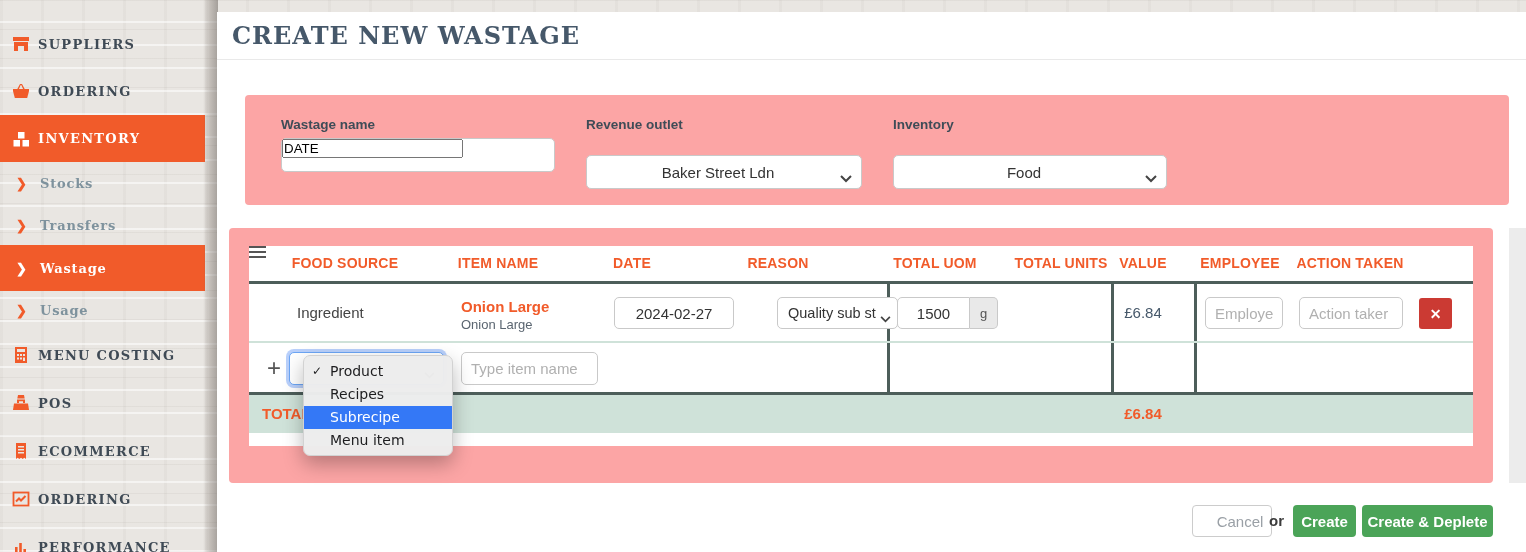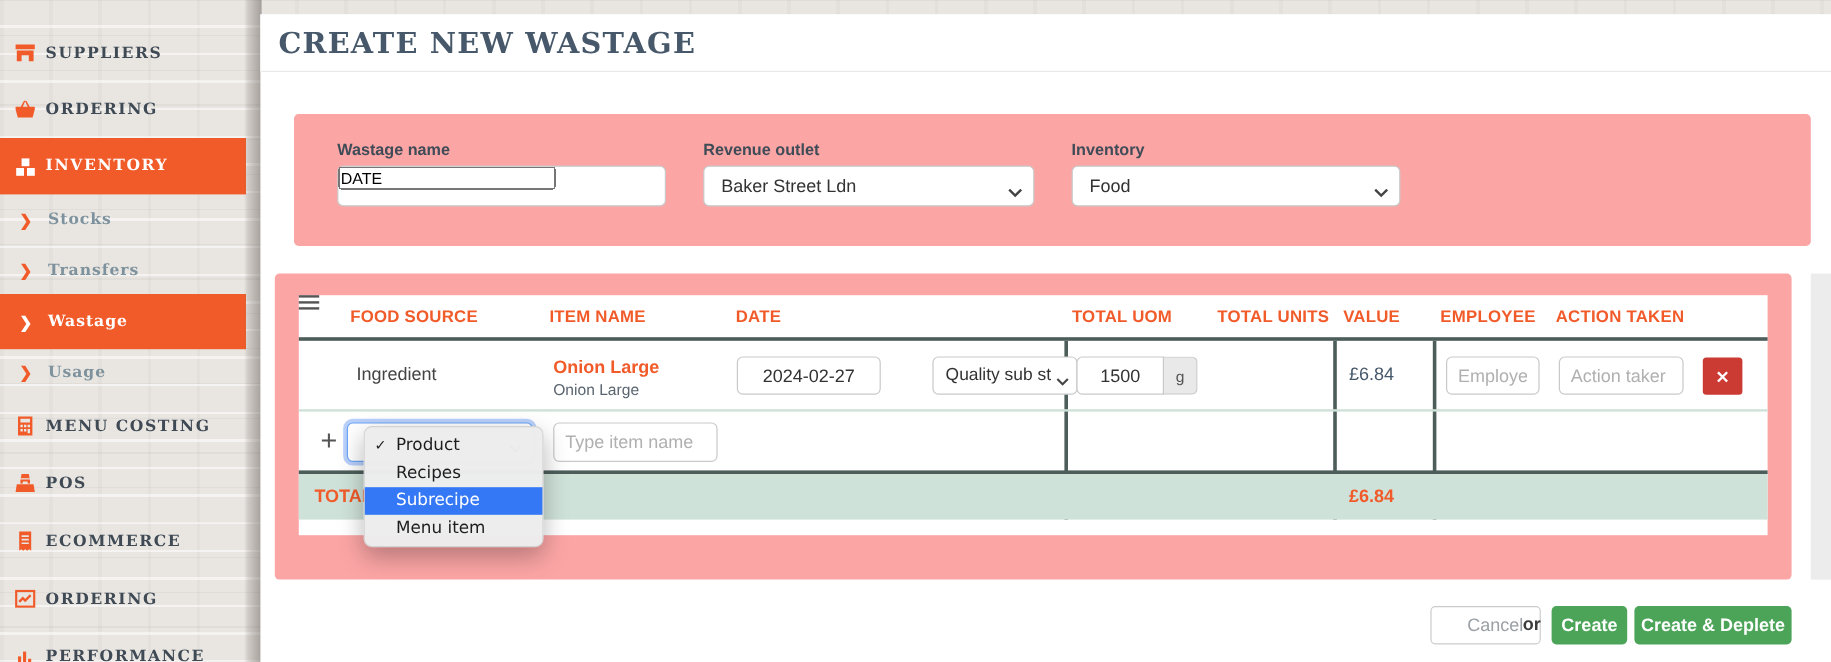--- a/index.html
+++ b/index.html
@@ -49,22 +49,22 @@
     color:#46586a; letter-spacing:1px;
   }
 
   .panel { background:#fca5a5; border-radius:4px; }
   #panel-form  { left:28px; top:83px;  width:1264px; height:110px; }
   #panel-table { left:12px; top:216px; width:1264px; height:255px; }
   #right-gutter { left:1292px; top:216px; width:17px; height:255px; background:#ececec; }
 
   .fld-label { position:absolute; top:22px; font-size:13.5px; font-weight:bold; color:#3f4c57; }
   .input, .select {
-    position:absolute; top:43px; height:34px; background:#fff;
-    border:1px solid #c9c9c9; border-radius:5px; font-size:15px; color:#333;
+    position:absolute; top:60px; height:34px; background:#fff;
+    border:1px solid #c9c9c9; border-radius:5px; font-size:15px; color:#333;justify-content:center;
   }
   .input-wrap { position:absolute; top:43px; height:34px; background:#fff; border:1px solid #c9c9c9; border-radius:5px; }
   .select { display:flex; align-items:center; padding:0 26px 0 14px; white-space:nowrap; overflow:hidden; cursor:pointer; }
   .select .chev { position:absolute; right:9px; top:13px; }
   ::placeholder { color:#b0b0b0; }
 
   
   #table { left:20px; top:18px; width:1224px; height:200px; background:#fff; }
   .th { position:absolute; top:0; height:35px; line-height:35px; text-align:center;
         font-size:14px; font-weight:bold; color:#f15b2a; letter-spacing:.2px; white-space:nowrap; }
@@ -107,21 +107,21 @@
     background:rgba(237,237,237,.98); border:1px solid #d2d2d2; border-radius:7px;
     box-shadow:0 8px 20px rgba(0,0,0,.28); padding-top:4px;
     font-family:"DejaVu Sans", sans-serif; font-size:14px; color:#1d1d1f; }
   .menu-item { height:23px; line-height:23px; padding-left:26px; position:relative; cursor:pointer; white-space:nowrap; }
   .menu-item .check { position:absolute; left:8px; font-size:12px; }
   .menu-item.highlighted { background:#3478f6; color:#fff; }
 
   
   .btn { position:absolute; top:505px; height:32px; border-radius:4px; font-size:15px;
     display:flex; align-items:center; justify-content:center; cursor:pointer; }
-  #cancel-btn { left:1192px; width:92px; background:#fff; border:1px solid #ccc; color:#9aa0a6;padding-left:16px; }
+  #cancel-btn { left:1192px; width:80px; background:#fff; border:1px solid #ccc; color:#9aa0a6;padding-left:16px; }
   #or-label { position:absolute; left:1269px; top:505px; height:32px; line-height:32px; font-size:15px; font-weight:bold; color:#3c3c3c; }
   #create-btn { left:1293px; width:63px; background:#4ba458; color:#fff; font-weight:bold; }
   #create-deplete-btn { left:1362px; width:131px; background:#4ba458; color:#fff; font-weight:bold; }
 
   .txt { position:absolute; white-space:nowrap; }
 </style>
 </head>
 <body>
 
 <div id="sidebar" class="abs">
@@ -264,20 +264,21 @@
       </span>
     </div>
   </div>
 
   <div id="panel-table" class="abs panel">
     <div id="table" class="abs">
 
       <div class="th" style="left:21px;width:150px">FOOD SOURCE</div>
       <div class="th" style="left:174px;width:150px">ITEM NAME</div>
       <div class="th" style="left:333px;width:100px">DATE</div>
+      <div class="th" style="left:469px;width:120px">REASON</div>
       <div class="th" style="left:626px;width:120px">TOTAL UOM</div>
       <div class="th" style="left:752px;width:120px">TOTAL UNITS</div>
       <div class="th" style="left:854px;width:80px">VALUE</div>
       <div class="th" style="left:931px;width:120px">EMPLOYEE</div>
       <div class="th" style="left:1031px;width:140px">ACTION TAKEN</div>
 
       <div id="th-sep" class="abs"></div>
       <div class="vline" style="left:638px"></div>
       <div class="vline" style="left:862px"></div>
       <div class="vline" style="left:945px"></div>

